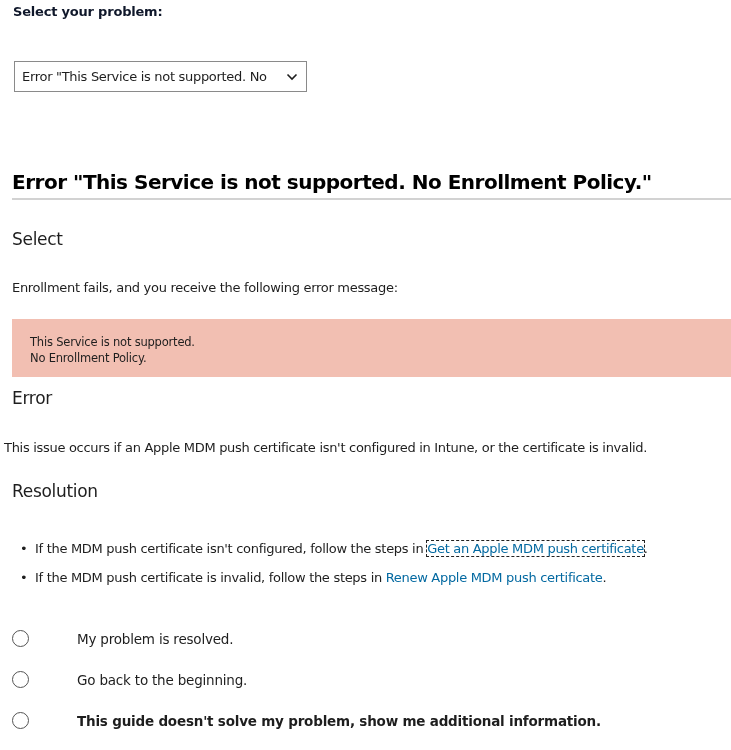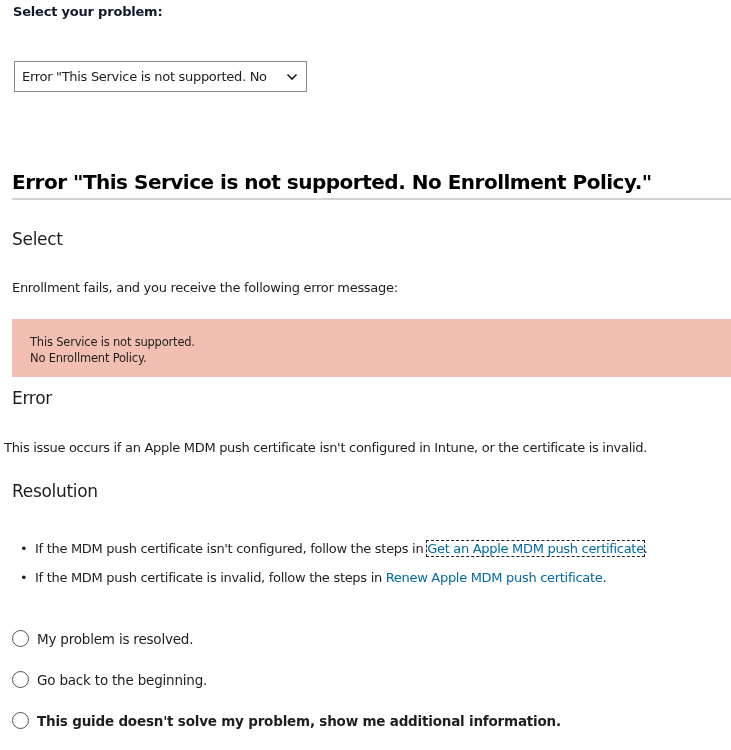--- a/index.html
+++ b/index.html
@@ -17,21 +17,21 @@
   .select-text { position: absolute; left: 7px; top: 7px; font-size: 13px; color: #1e1e1e; white-space: nowrap; letter-spacing: -0.3px; }
   .chevron { position: absolute; right: 8px; top: 9px; width: 12px; height: 12px; }
   .page-title { left: 12px; top: 170px; font-size: 20px; font-weight: bold; color: #000; white-space: nowrap; letter-spacing: -0.5px; }
   .title-rule { left: 12px; top: 198px; width: 719px; height: 2px; background: #d2d2d2; }
   .h2 { font-size: 17px; font-weight: normal; color: #1e1e1e; letter-spacing: -0.3px; }
   .body-text { font-size: 13px; color: #1e1e1e; white-space: nowrap; letter-spacing: -0.3px; }
   .error-box { left: 12px; top: 319px; width: 719px; height: 58px; background: #f2bfb2; padding-left: 16px; }
   .error-line { position: absolute; left: 18px; font-size: 11.5px; color: #1e1e1e; letter-spacing: -0.2px; }
   .link { color: #0369a1; text-decoration: none; cursor: pointer; }
   .link.focused { outline: 1px dashed #222; outline-offset: 0px; }
-  .radio-row { left: 12px; display: flex; align-items: center; cursor: pointer; }
+  .radio-row { left: 12px; display: flex; align-items: center; cursor: pointer; gap: 40px; }
   .radio { width: 17px; height: 17px; border: 1px solid #555; border-radius: 50%; box-sizing: border-box; background: #fff; margin-right: 8px; }
   .radio-label { font-size: 13.5px; color: #1e1e1e; white-space: nowrap; letter-spacing: -0.2px; }
 </style>
 </head>
 <body>
 
 <div class="abs select-label">Select your problem:</div>
 
 <div class="abs select-box">
   <span class="select-text">Error "This Service is not supported. No</span>

